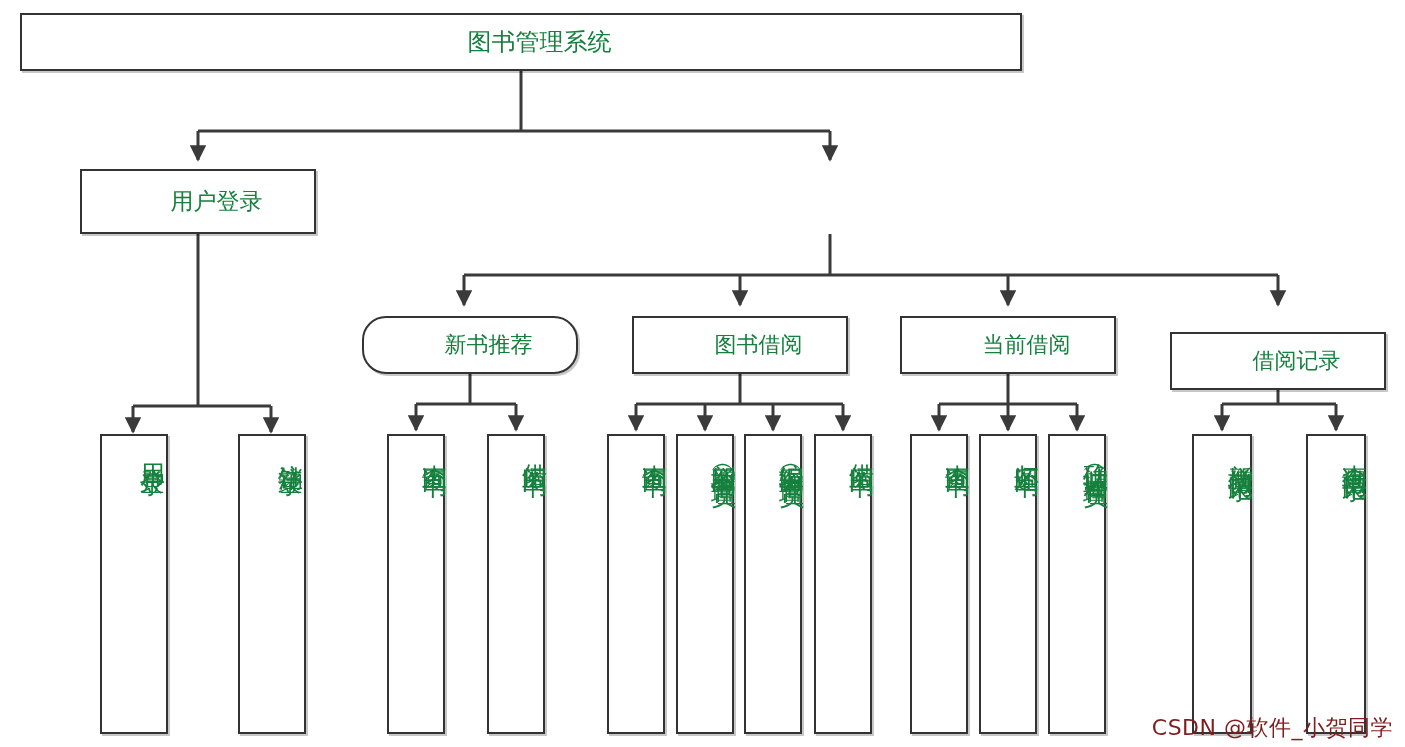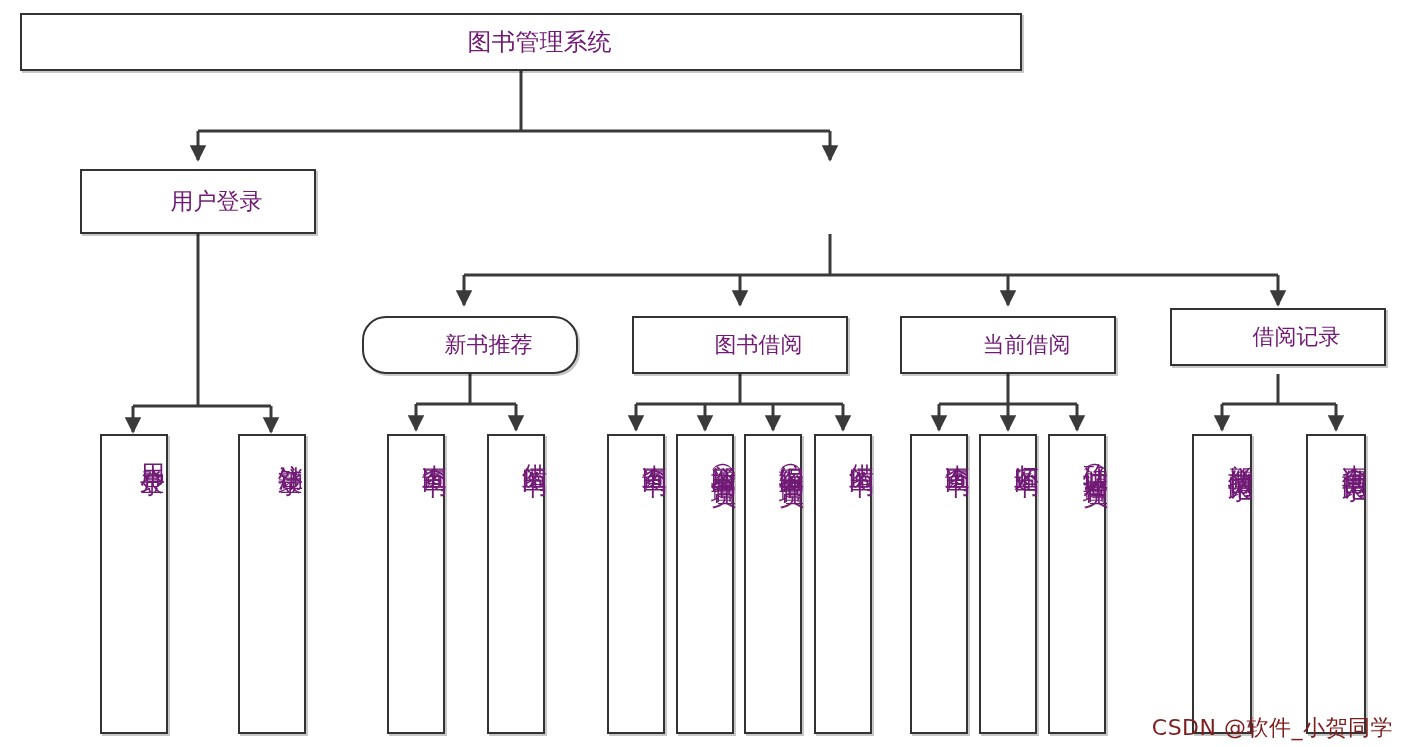--- a/index.html
+++ b/index.html
@@ -27,21 +27,21 @@
   }
   .node {
     position: absolute;
     box-sizing: border-box;
     background: #ffffff;
     border: 2px solid #333333;
     box-shadow: 2px 2px 0 0 rgba(0,0,0,0.22);
     display: flex;
     align-items: center;
     justify-content: center;
-    color: #701a75;
+    color: #15803d;
     padding-left: 37px;
   }
   .node .label {
     display: block;
     text-align: center;
     line-height: 1.25;
     white-space: nowrap;
   }
   .node.root .label  { font-size: 24px; }
   .node.lvl2 .label  { font-size: 23px; }
@@ -136,21 +136,21 @@
 
   <div class="node lvl3" style="left:362px; top:316px; width:216px; height:58px;border-radius:24px;">
     <span class="label">新书推荐</span>
   </div>
   <div class="node lvl3" style="left:632px; top:316px; width:216px; height:58px;">
     <span class="label">图书借阅</span>
   </div>
   <div class="node lvl3" style="left:900px; top:316px; width:216px; height:58px;">
     <span class="label">当前借阅</span>
   </div>
-  <div class="node lvl3" style="left:1170px; top:308px; width:216px; height:58px;">
+  <div class="node lvl3" style="left:1170px; top:332px; width:216px; height:58px;">
     <span class="label">借阅记录</span>
   </div>
 
   <div class="node leaf" style="left:100px; top:434px; width:68px; height:300px;">
     <span class="label">用户登录</span>
   </div>
   <div class="node leaf" style="left:238px; top:434px; width:68px; height:300px;">
     <span class="label">注销登录</span>
   </div>
 

